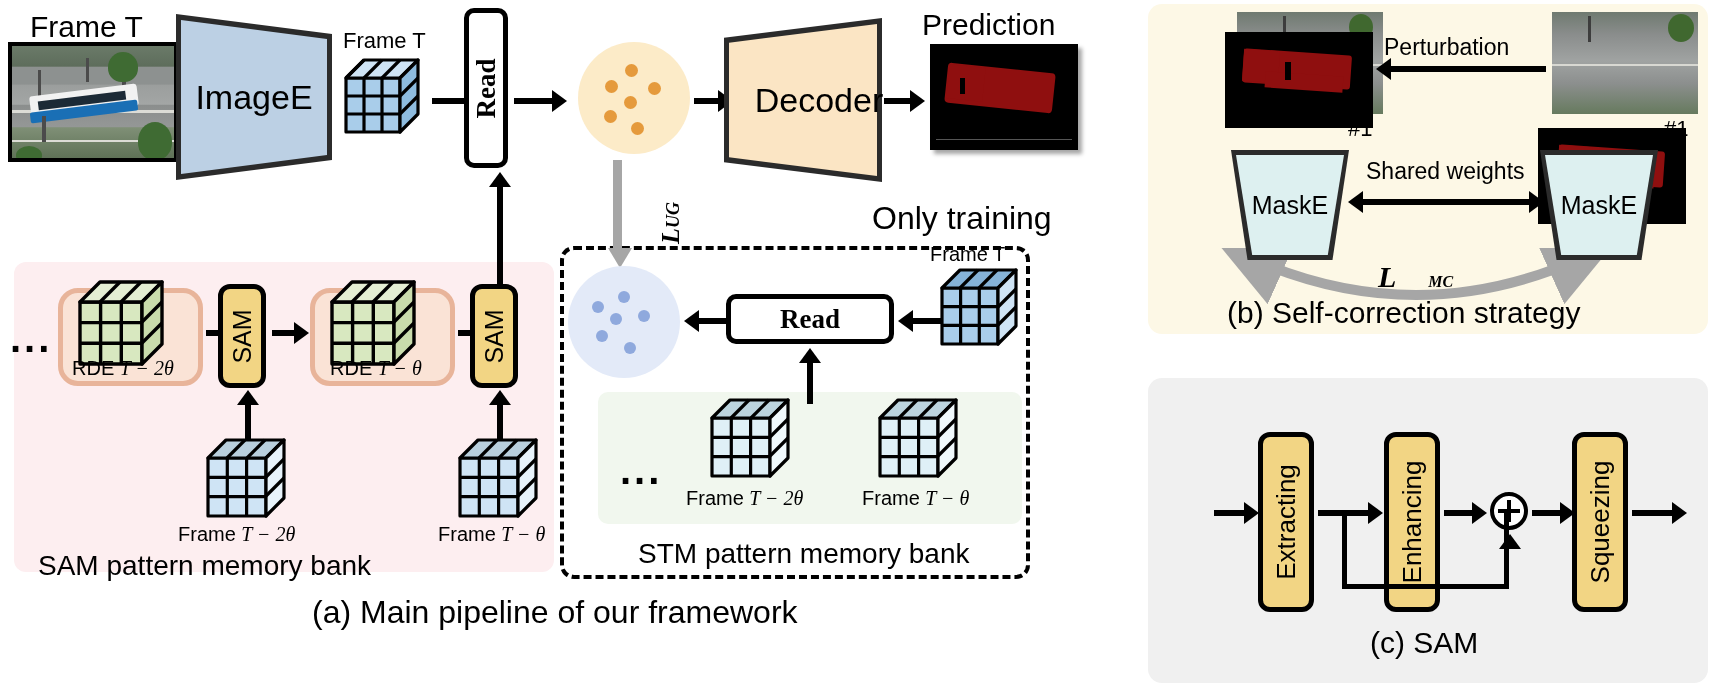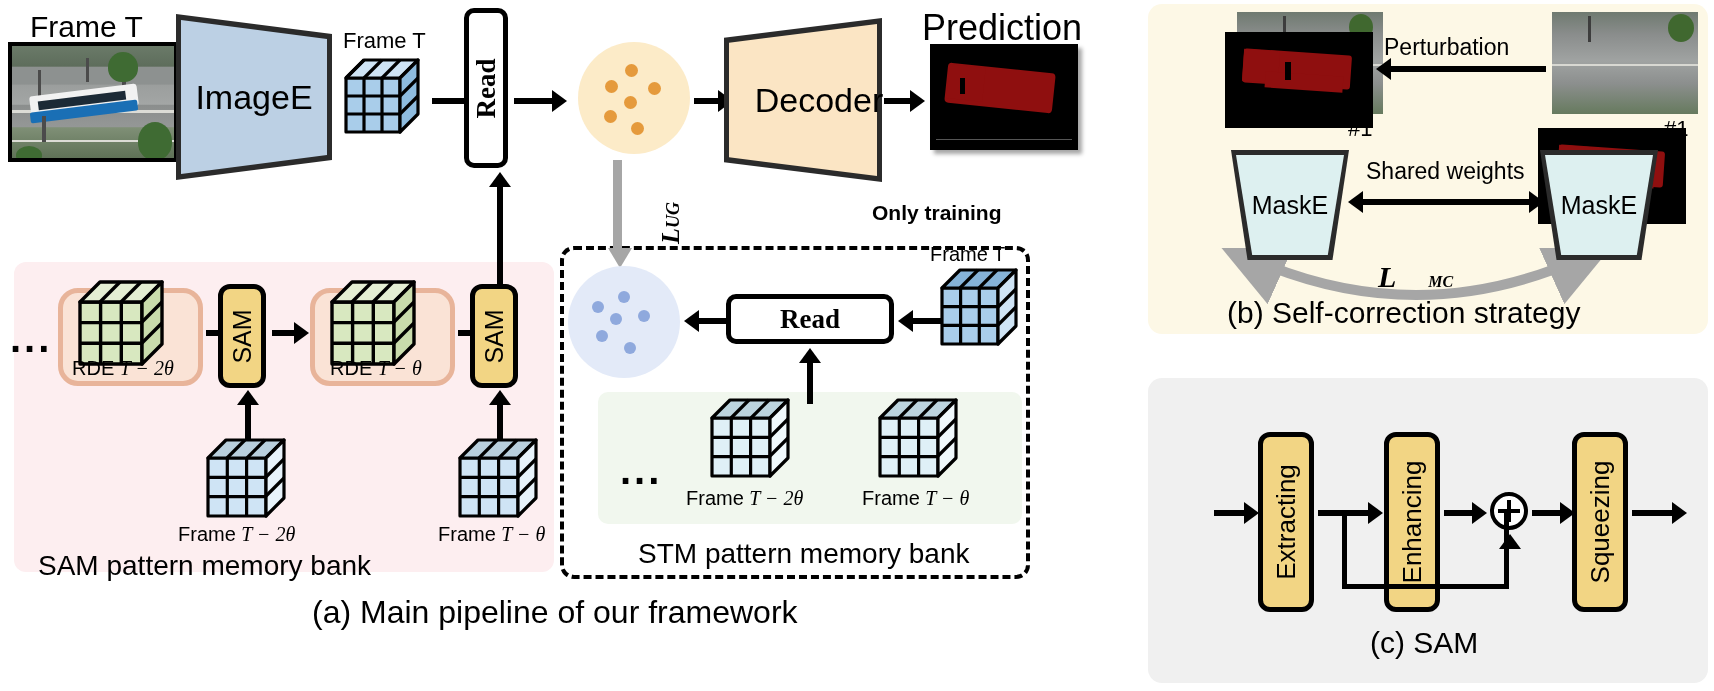--- a/index.html
+++ b/index.html
@@ -263,21 +263,21 @@
   <div class="abs trap-dec-fill"></div>
   <div class="abs trap-text" style="left:724px; top:18px; width:158px; height:164px;padding-left:32px;">
     <span>Decoder</span>
   </div>
 
   <div class="abs arrow-h" style="left:884px; top:98px; width:42px;">
     <div class="ah-line" style="width:28px;"></div>
     <div class="ah-head" style="left:26px;"></div>
   </div>
 
-  <div class="abs lbl" style="left:922px; top:10px; font-size:36px;">
+  <div class="abs lbl" style="left:922px; top:10px; font-size:30px;">
     <span>Prediction</span>
   </div>
 
   <div class="abs" style="left:930px; top:44px; width:148px; height:106px; background:#000; box-shadow:4px 4px 4px rgba(0,0,0,.35);">
     <div class="maskimg" style="width:100%; height:100%;">
       <div class="mask-shape" style="left:16px; top:24px; width:108px; height:40px; transform:rotate(6deg); border-radius:4px;"></div>
       <div class="mask-shape" style="left:18px; top:22px; width:36px; height:34px; transform:rotate(6deg);"></div>
       <div style="position:absolute; left:30px; top:34px; width:5px; height:16px; background:#000;"></div>
       <div style="position:absolute; left:6px; bottom:10px; width:136px; height:1px; background:#555;"></div>
     </div>
@@ -289,21 +289,21 @@
                 border-left:12px solid transparent; border-right:12px solid transparent;
                 border-top:20px solid #a6a6a6;"></div>
   </div>
   <div class="abs" style="left:632px; top:170px; width:30px; height:76px;">
     <div style="transform:rotate(-90deg); transform-origin:left top; position:absolute; left:24px; top:74px;
                 font-family:'Liberation Serif', serif; font-style:italic; font-weight:bold; font-size:26px; white-space:nowrap;">
       <span>L</span><span style="font-size:18px;">UG</span>
     </div>
   </div>
 
-  <div class="abs lbl" style="left:872px; top:202px; font-size:21px;font-weight:bold;">
+  <div class="abs lbl" style="left:872px; top:202px; font-size:32px;">
     <span>Only training</span>
   </div>
 
   <div class="abs dots-ellipsis" style="left:10px; top:330px;">
     <span>...</span>
   </div>
 
   <div class="abs rde-wrap" style="left:58px; top:288px; width:145px; height:98px;"></div>
   <div class="abs" style="left:78px; top:278px;">
     <svg width="96" height="96" viewBox="0 0 96 96">

